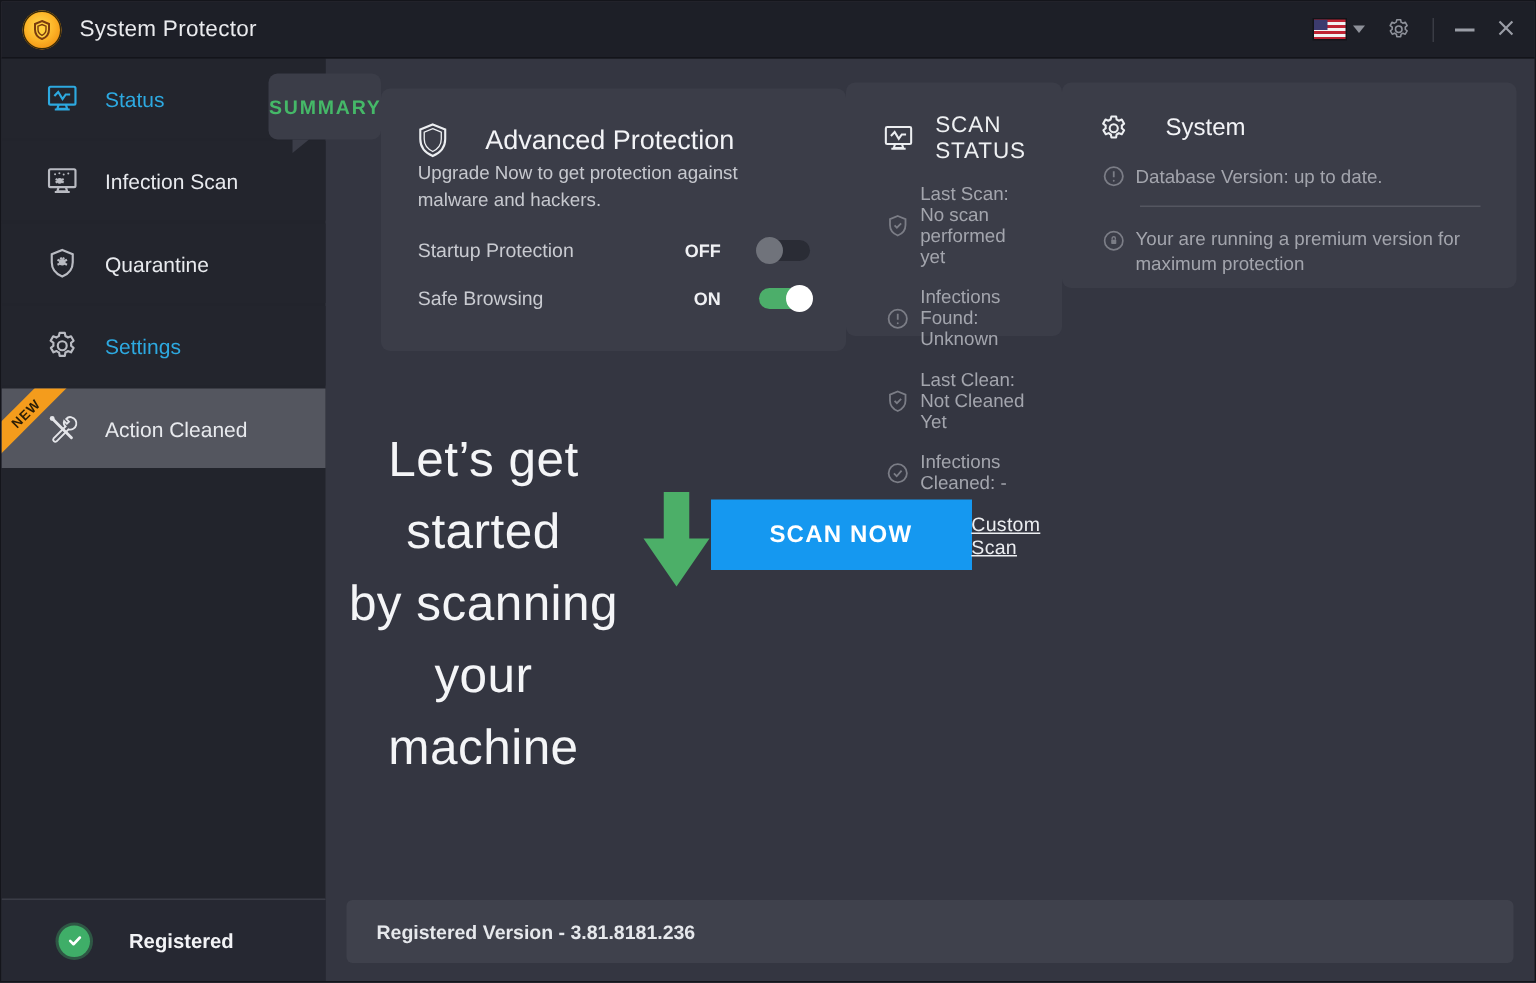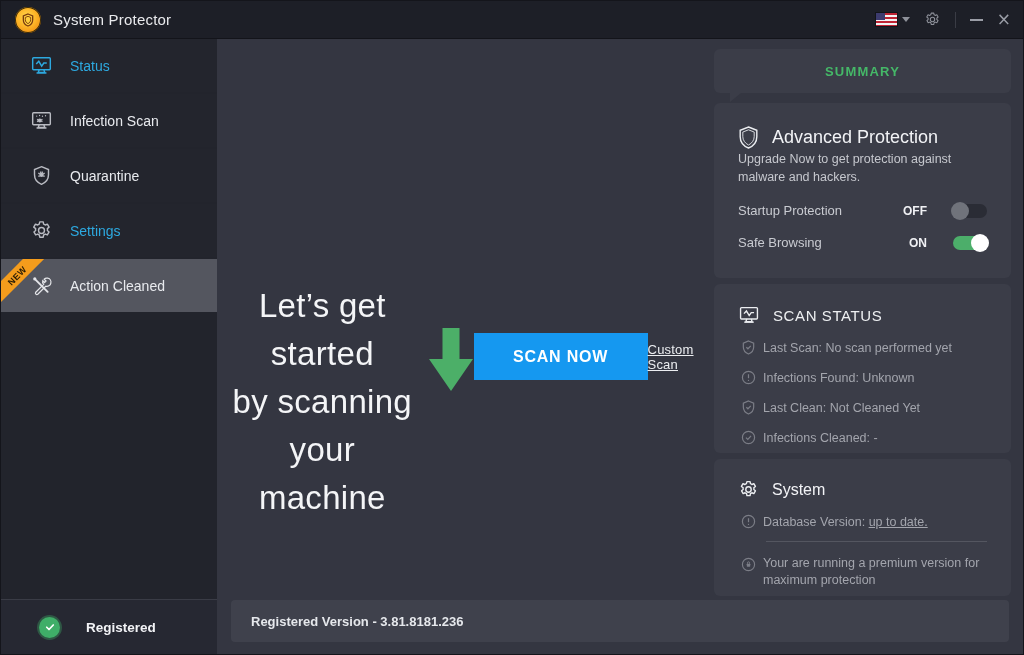--- a/index.html
+++ b/index.html
@@ -96,39 +96,39 @@
   }
   .status-bar {
     position:absolute; left:14px; right:14px; bottom:12px; height:42px;
     background:#3f414c; border-radius:4px; display:flex; align-items:center;
     padding-left:20px; font-size:13px; font-weight:bold; color:#e6e8ec;
   }
 
   
   .right-panel {
     position:absolute; top:48px; left:713px; width:297px;
-    display:flex; flex-direction:column; z-index:6;
+    display:flex; z-index:6;justify-content:flex-end;
   }
   .summary-tab {
     height:44px; background:#3b3d48; border-radius:6px;
     display:flex; align-items:center; justify-content:center;
     font-size:13px; font-weight:bold; letter-spacing:1.2px; color:#45b868;
     cursor:pointer; position:relative;
   }
   .tab-notch {
     position:absolute; left:16px; bottom:-9px; width:0; height:0;
     border-top:9px solid #3b3d48; border-right:11px solid transparent;
   }
   .card {
     background:#3b3d48; border-radius:6px; margin-top:6px; padding:0 24px;
   }
   .card.ap { margin-top:10px; height:175px; }
   .card.ss { height:169px; }
   .card.sys { height:137px; }
-  .card-header { display:flex; align-items:center; gap:13px; }
+  .card-header { display:flex; align-items:center; gap:24px; }
   .ap .card-header { padding-top:22px; }
   .card-title { font-size:18px; color:#f2f3f6; font-weight:400; }
   .ap-desc { margin-top:0; font-size:12.5px; line-height:18px; color:#c6c8ce; width:262px; }
   .toggle-row { display:flex; align-items:center; margin-top:17px; }
   .toggle-row .t-label { font-size:13px; color:#c9cbd1; flex:1; }
   .toggle-row .t-state { font-size:12px; font-weight:bold; color:#f0f1f4; margin-right:26px; }
   .switch { width:34px; height:14px; border-radius:8px; position:relative; cursor:pointer; }
   .switch.off { background:#2a2c35; }
   .switch.off .knob { left:-2px; background:#70737b; }
   .switch.on { background:#4cae6a; }
@@ -137,21 +137,21 @@
 
   .ss .card-header { padding-top:20px; gap:13px; }
   .ss .card-title { font-size:15px; letter-spacing:.6px; font-weight:400; color:#eef0f2; }
   .status-row { display:flex; align-items:center; gap:6px; margin-top:13px; padding-left:2px; }
   .status-row .r-ico { width:17px; height:17px; color:#7b7d86; flex:0 0 auto; }
   .status-row .r-txt { font-size:12.5px; color:#a3a5ad; }
 
   .sys .card-header { padding-top:20px; }
   .sys .card-title { font-size:16px; }
   .sys-divider { height:1px; background:#545660; margin:11px 0 0 28px; }
-  .link { text-decoration:underline; color:#a3a5ad; cursor:pointer; }
+  .link { color:#a3a5ad; cursor:pointer; }
   .status-row.two-line { align-items:flex-start; }
   .status-row.two-line .r-ico { margin-top:1px; }
   .status-row.two-line .r-txt { line-height:17px; width:230px; }
 </style>
 </head>
 <body>
 
 <div class="titlebar">
   <div class="logo">
     <svg width="16" height="16" viewBox="0 0 24 24" fill="none" stroke="#7a3c0e" stroke-width="2">

